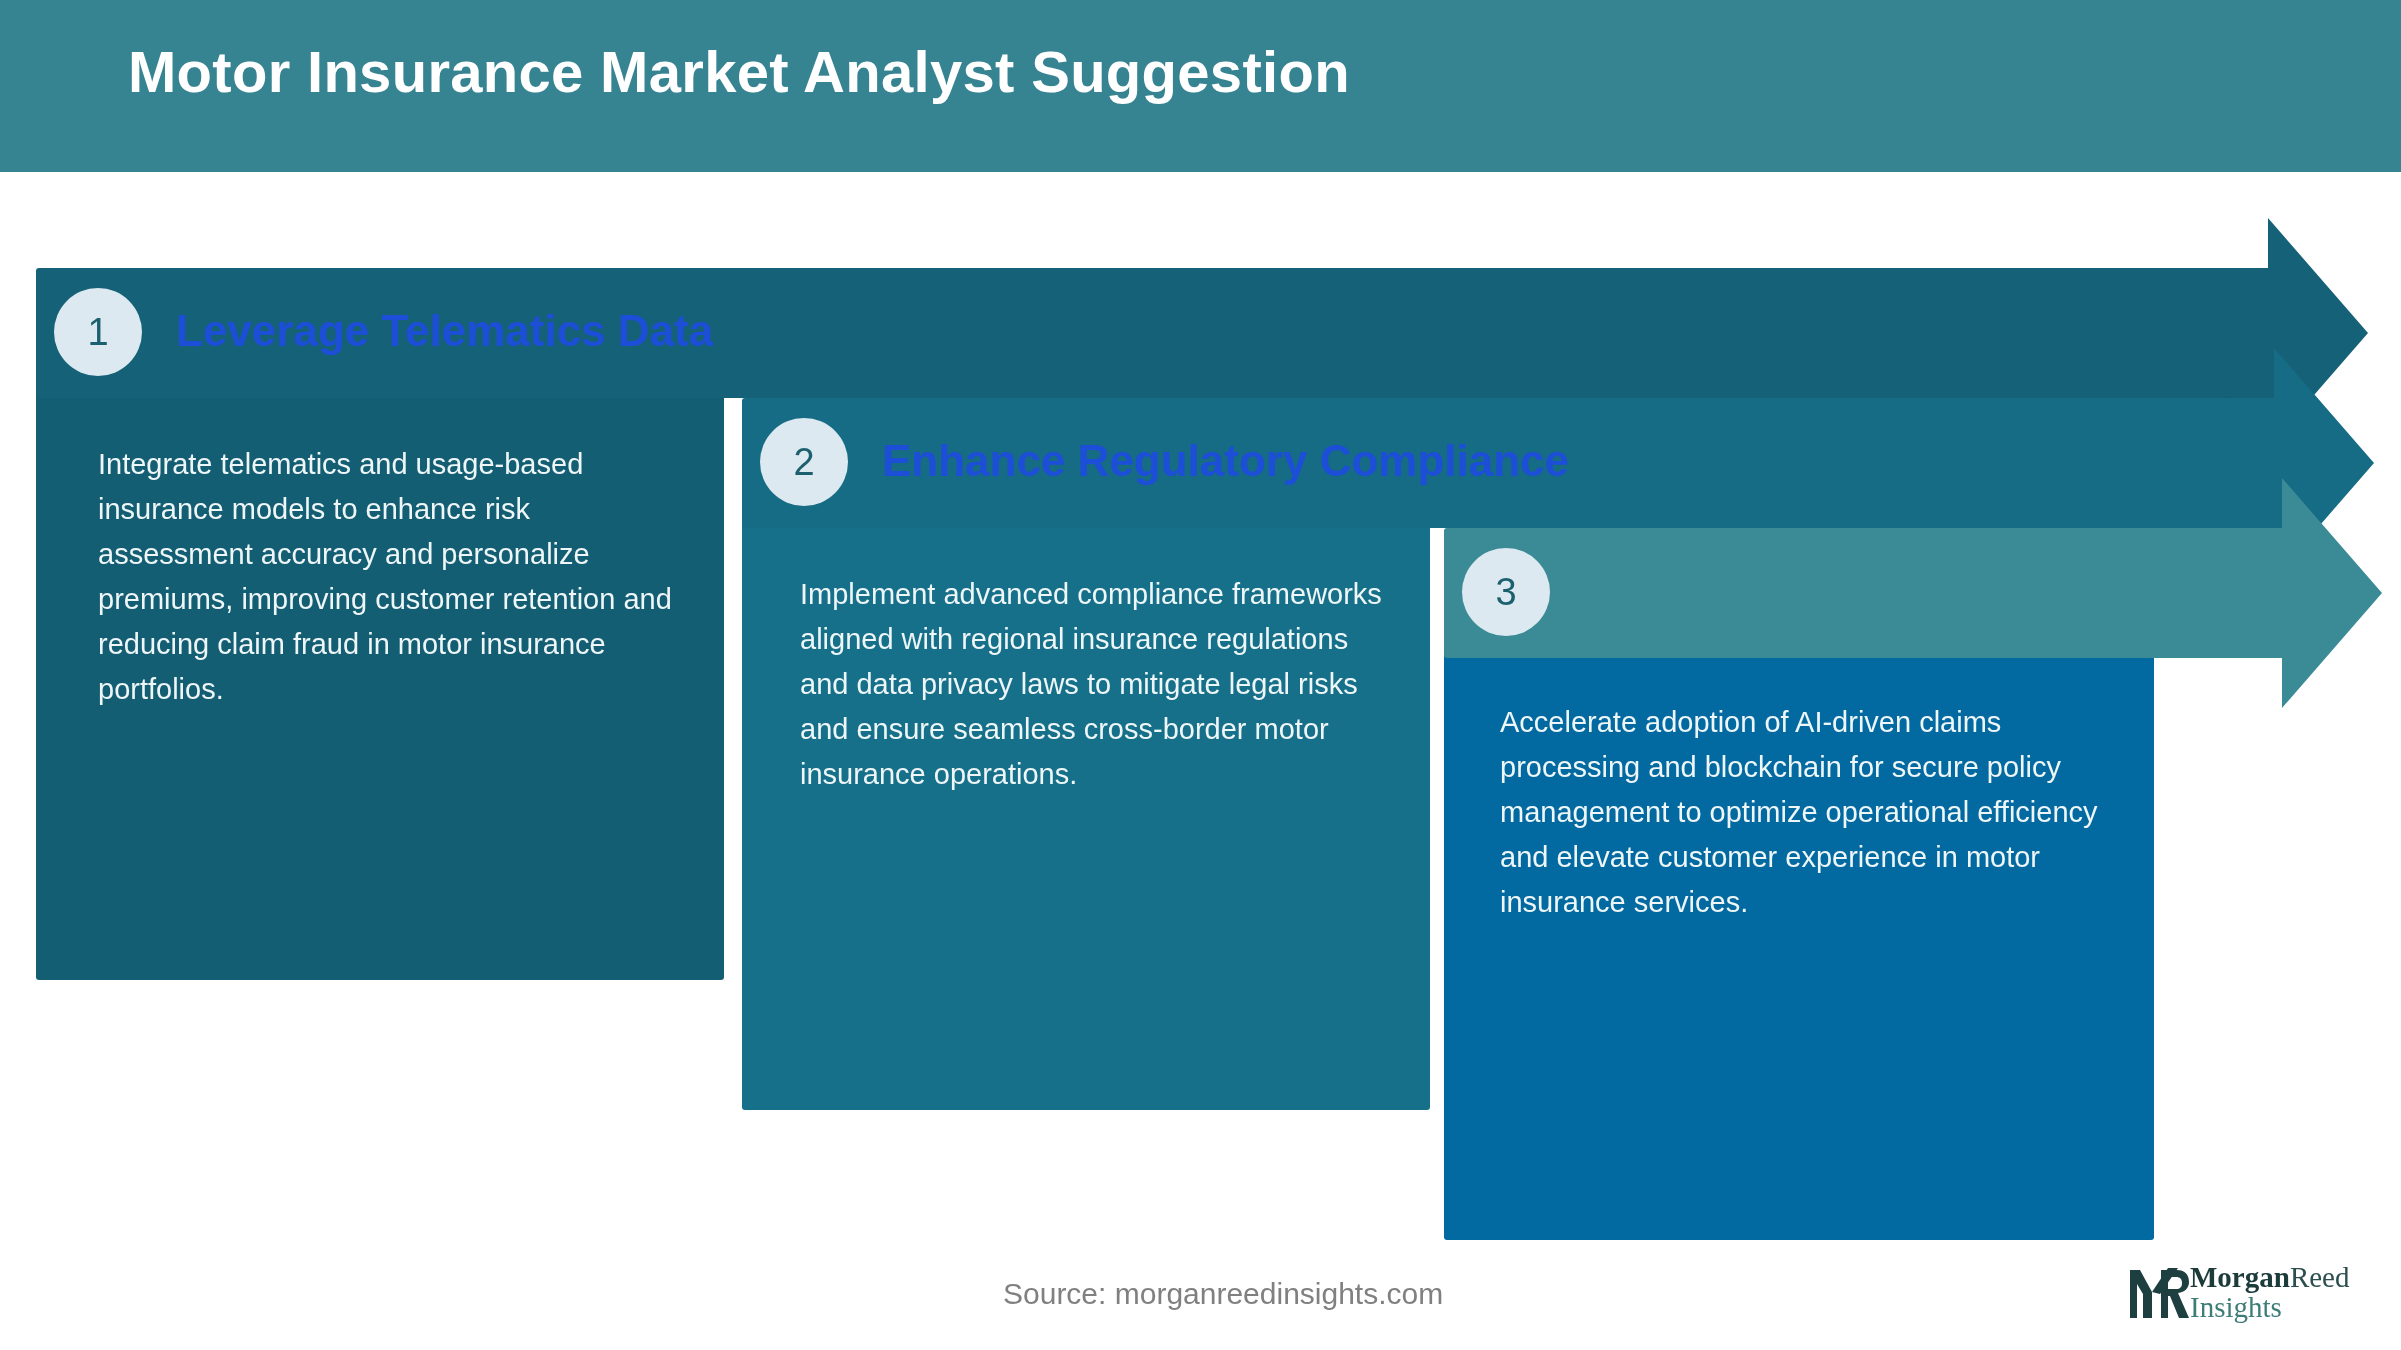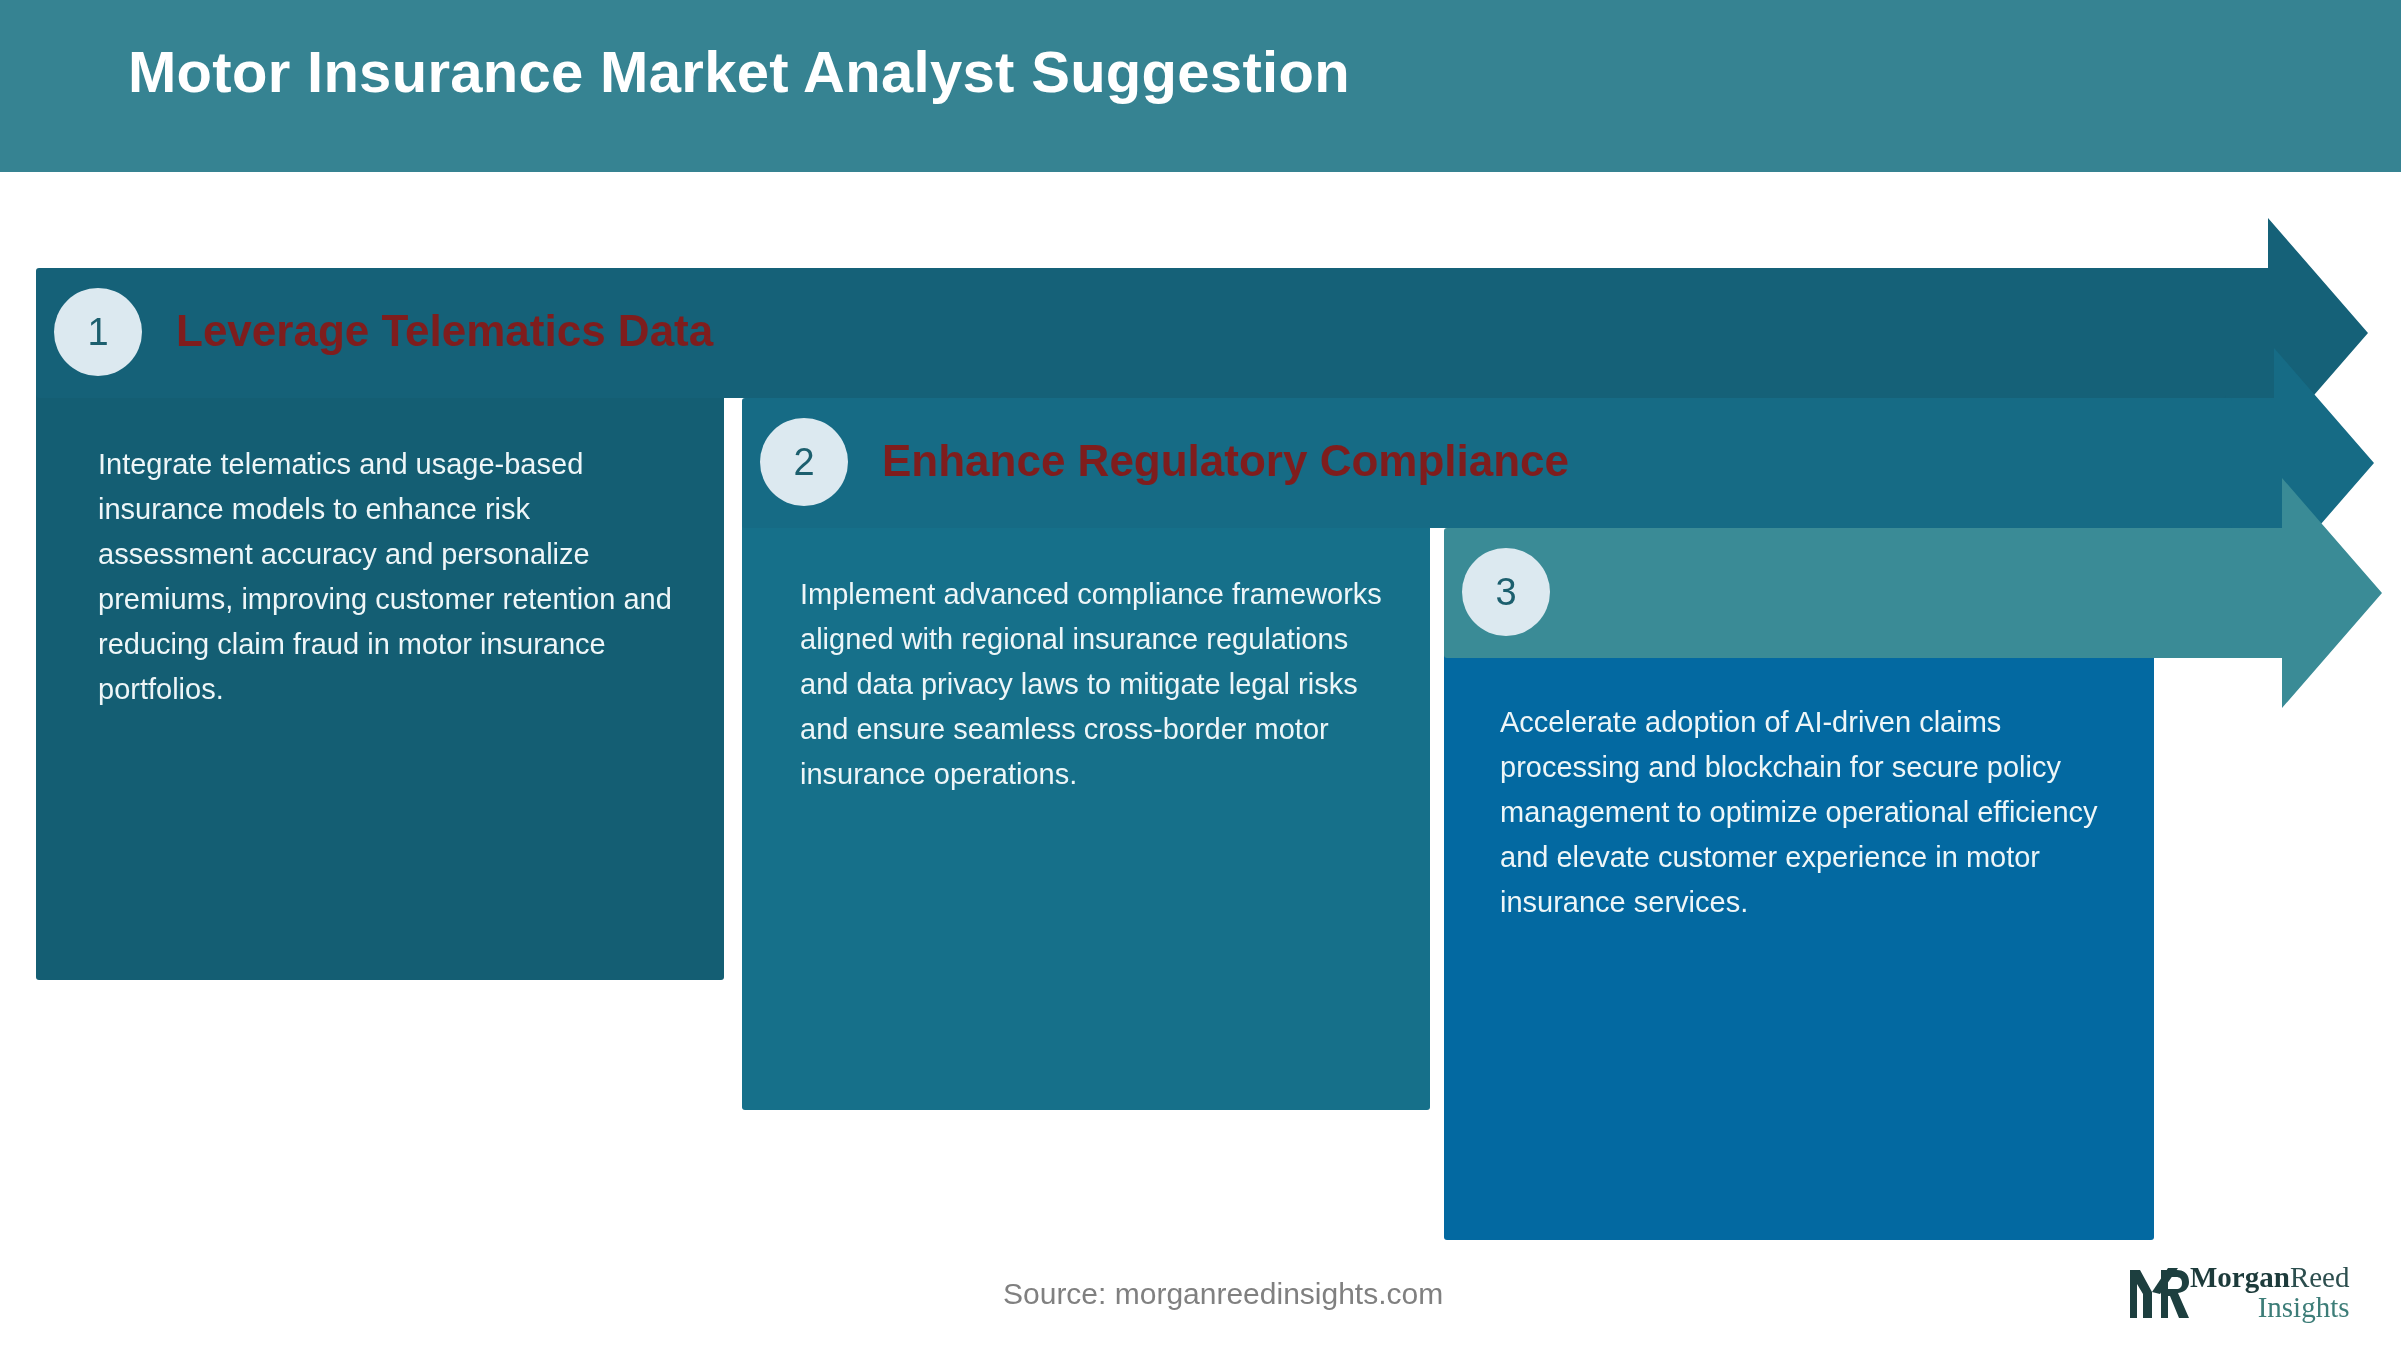--- a/index.html
+++ b/index.html
@@ -71,21 +71,21 @@
     background: #dce9f0;
     display: flex;
     align-items: center;
     justify-content: center;
     font-size: 38px;
     color: #1c5f6e;
     font-weight: 400;
   }
   .row-title {
     position: absolute;
-    color: #7f1d1d;
+    color: #1d4ed8;
     font-weight: bold;
     white-space: nowrap;
   }
 
   
   #arrow-row-1 { left: 36px; top: 96px; width: 2230px; }
   #arrow-row-1 .arrow-bar { width: 2190px; background: #156178; }
   #arrow-row-1 .arrow-head { left: 2172px; }
   #arrow-row-1 .row-badge { left: 18px; top: 20px; width: 88px; height: 88px; }
   #arrow-row-1 .row-title { left: 140px; top: 38px; font-size: 44px; }
@@ -148,21 +148,20 @@
     font-family: "Liberation Serif", serif;
     line-height: 1.02;
   }
   #brand-line-1 { font-size: 29px; color: #1d3b3b; white-space: nowrap; }
   #brand-primary { font-weight: bold; }
   #brand-secondary { font-weight: normal; color: #2c4e4e; }
   #brand-line-2 {
     font-size: 29px;
     color: #3d7d78;
     white-space: nowrap;
-    text-align: right;
   }
 </style>
 </head>
 <body>
 
 <div id="header-band">
   <div id="header-title">Motor Insurance Market Analyst Suggestion</div>
 </div>
 
 <div id="stage">

